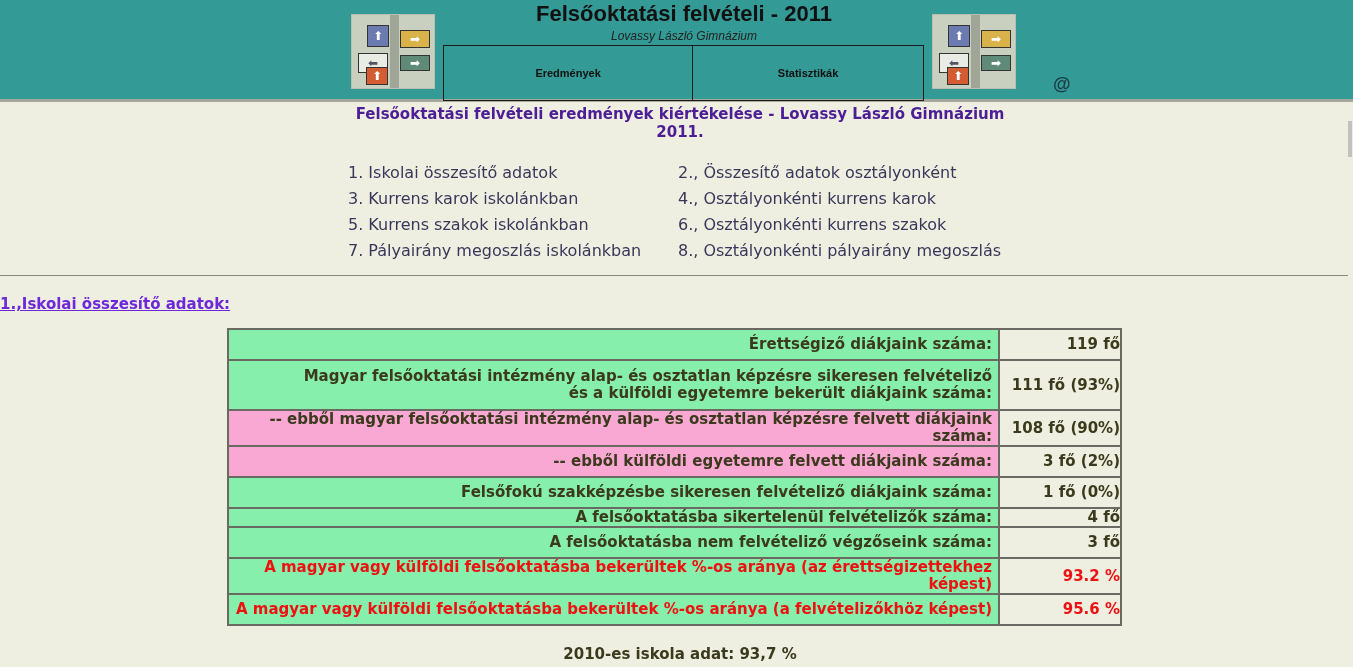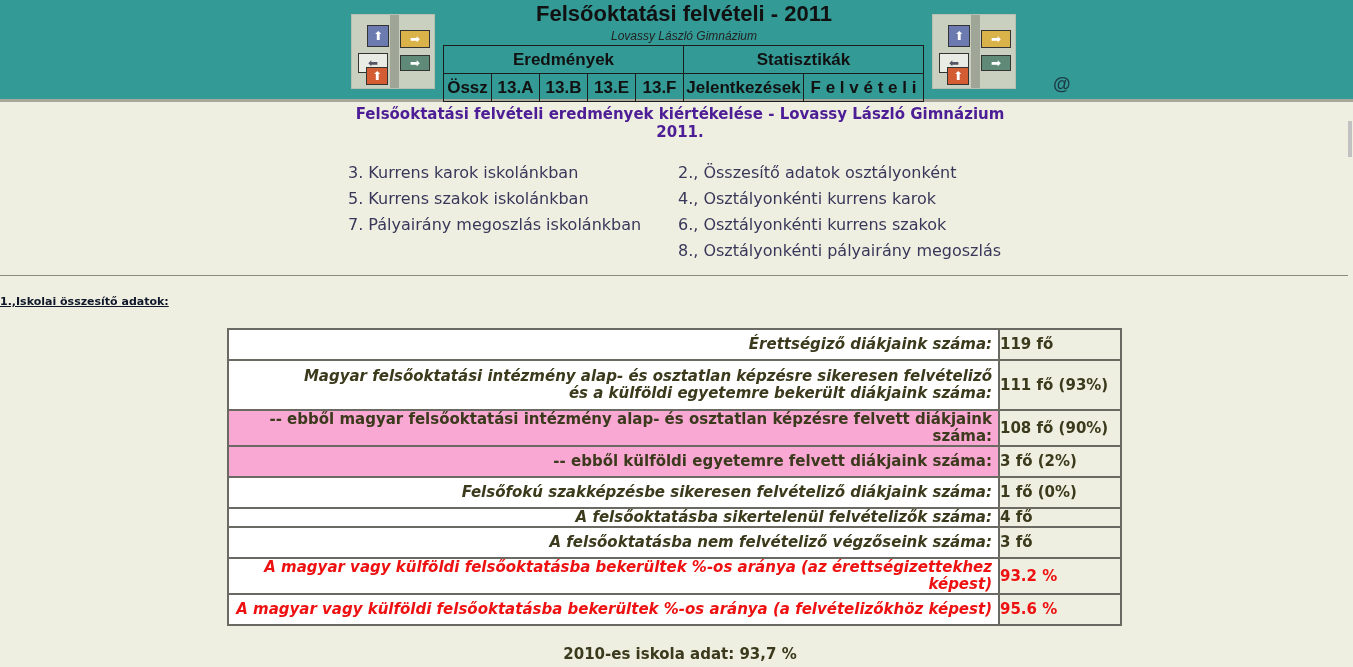--- a/index.html
+++ b/index.html
@@ -38,50 +38,50 @@
   .subtitle {
     position: absolute; left: 445px; top: 29px; width: 478px; text-align: center;
     font-family: "Liberation Sans", sans-serif; font-style: italic; font-size: 12px; color: #222;
   }
   .navtable {
     position: absolute; left: 443px; top: 45px; width: 481px; height: 56px;
     border-collapse: collapse;
     font-family: "Liberation Sans", sans-serif; font-weight: bold; color: #111;
   }
   .navtable td { border: 1px solid #1c1c1c; text-align: center; padding: 0; }
-  .navtable .grp { font-size: 17px; height: 28px; }
+  .navtable .grp { font-size: 11px; height: 28px; }
   .navtable .sub { font-size: 17px; height: 28px; white-space: nowrap; cursor: pointer; }
   .at {
     position: absolute; left: 1053px; top: 74px; font-size: 18px; font-weight: bold; color: #1d3a44;
     font-family: "Liberation Sans", sans-serif;
   }
 
   .page-heading {
     position: absolute; left: 340px; top: 105px; width: 680px; text-align: center;
     font-weight: bold; font-size: 15px; line-height: 18px; color: #4c1d95;
   }
   .toc { position: absolute; top: 163px; font-size: 16px; color: #38375a; }
   .toc-left { left: 348px; }
   .toc-right { left: 678px; }
   .toc a { display: block; height: 26px; line-height: 20px; color: #38375a; text-decoration: none; cursor: pointer; }
 
   .divider { position: absolute; left: 0; top: 275px; width: 1348px; height: 1px; background: #8a8a80; }
   .section-title {
-    position: absolute; left: 0; top: 295px; font-weight: bold; font-size: 11px;
-    color: #0f172a; text-decoration: underline;
+    position: absolute; left: 0; top: 295px; font-weight: bold; font-size: 15px;
+    color: #6d28d9; text-decoration: underline;
   }
 
   .stats {
     position: absolute; left: 227px; top: 328px; width: 895px;
     border-collapse: collapse; font-weight: bold; font-size: 15px;
   }
   .stats td { border: 2px solid #6a6a63; line-height: 17px; }
   .stats td.lbl { text-align: right; padding: 0 6px; width: 771px; }
-  .stats td.val { text-align: left; background: #efefe1; white-space: nowrap; }
-  .stats tr.gray td.lbl { background: #ffffff; font-style: italic; }
+  .stats td.val { text-align: right; background: #efefe1; white-space: nowrap; }
+  .stats tr.gray td.lbl { background: #86efac; }
   .stats tr.light td.lbl { background: #f9a8d4; }
   .stats tr.red td { color: #ee1111; }
 
   .footer-note {
     position: absolute; left: 340px; top: 645px; width: 680px; text-align: center;
     font-weight: bold; font-size: 15px; color: #3b3a1c;
   }
   .scrollbar {
     position: absolute; left: 1348px; top: 105px; width: 5px; height: 562px; background: #efefe1;
   }
@@ -112,29 +112,20 @@
 
   <div class="title">Felsőoktatási felvételi - 2011</div>
   <div class="subtitle">Lovassy László Gimnázium</div>
 
   <table class="navtable">
     <tbody>
         <tr>
       <td class="grp" colspan="5">Eredmények</td>
       <td class="grp" colspan="2">Statisztikák</td>
     </tr>
-    <tr>
-      <td class="sub" style="width:48px">Össz</td>
-      <td class="sub" style="width:48px">13.A</td>
-      <td class="sub" style="width:48px">13.B</td>
-      <td class="sub" style="width:48px">13.E</td>
-      <td class="sub" style="width:48px">13.F</td>
-      <td class="sub" style="width:120px">Jelentkezések</td>
-      <td class="sub">F e l v é t e l i</td>
-    </tr>
   </tbody>
     </table>
 
   <div class="logo logo-right">
     <div class="pole"></div>
     <div class="sign s1">
         <span class="arr">⬆</span>
       </div>
     <div class="sign s2">
         <span class="arr">➡</span>
@@ -152,20 +143,21 @@
 
   <a class="at">@</a>
 </div>
 
 <div class="page-heading">
   <div>Felsőoktatási felvételi eredmények kiértékelése - Lovassy László Gimnázium</div>
   <div>2011.</div>
 </div>
 
 <div class="toc toc-left">
+  <a>1. Iskolai összesítő adatok</a>
   <a>3. Kurrens karok iskolánkban</a>
   <a>5. Kurrens szakok iskolánkban</a>
   <a>7. Pályairány megoszlás iskolánkban</a>
 </div>
 <div class="toc toc-right">
   <a>2., Összesítő adatok osztályonként</a>
   <a>4., Osztályonkénti kurrens karok</a>
   <a>6., Osztályonkénti kurrens szakok</a>
   <a>8., Osztályonkénti pályairány megoszlás</a>
 </div>

